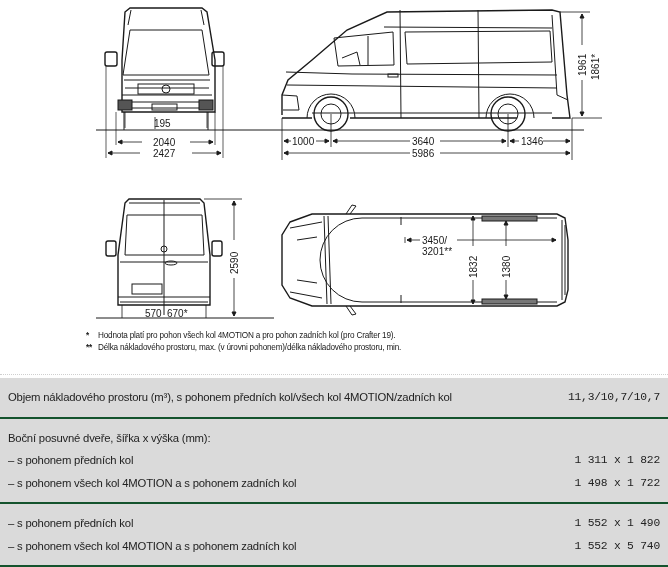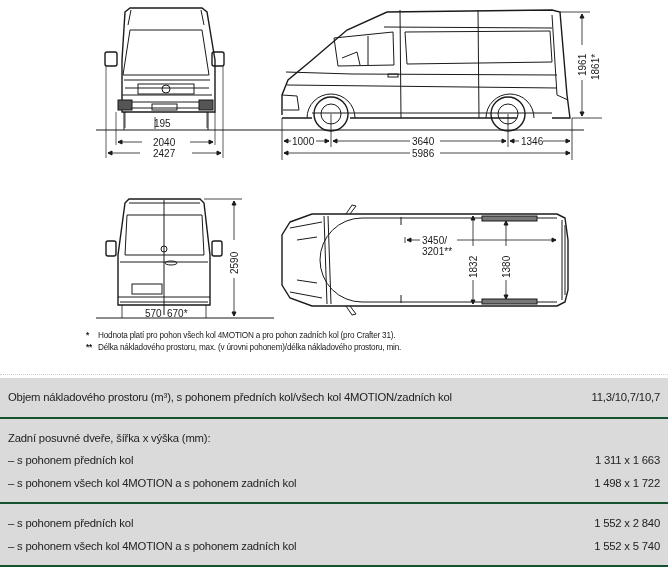--- a/index.html
+++ b/index.html
@@ -8,21 +8,21 @@
   .drawings { position:absolute; left:0; top:0; width:599px; height:360px;margin-left:12px; }
   .drawings svg { position:absolute; left:0; top:0; }
   .dim { font-family:"Liberation Sans Narrow","Liberation Sans", sans-serif; font-size:10px; fill:#1a1a1a; }
   .footnotes { position:absolute; left:86px; top:330px; font-size:8.2px; line-height:12px; color:#1a1a1a; letter-spacing:-0.2px; }
   .footnotes .fn { white-space:nowrap; }
   .footnotes .mark { display:inline-block; width:12px; font-weight:bold; }
   .spec-table { position:absolute; left:0; top:378px; width:668px; }
   .group { background:#dadada; border-bottom:2px solid #14532d; padding:8px 0; }
   .row { display:flex; justify-content:space-between; align-items:center;
          height:22.5px; padding:0 8px; font-size:11.3px; color:#222; letter-spacing:-0.2px; }
-  .row .val { text-align:left; white-space:nowrap; }
+  .row .val { text-align:left; white-space:nowrap;font-family:Liberation Mono, monospace; }
   .row .lbl { white-space:nowrap; }
   .top-dash { position:absolute; left:0; top:374px; width:668px; border-top:1px dotted #cfcfcf; }
 </style>
 </head>
 <body>
 
 <div class="drawings">
   <svg width="668" height="360" viewBox="0 0 668 360" xmlns="http://www.w3.org/2000/svg" stroke="#1a1a1a" fill="none" stroke-width="1">
 
     <g>
@@ -142,54 +142,54 @@
 
       <path d="M494 221 L494 246 M494 280 L494 299" stroke-width="0.8"></path>
       <path d="M494 221 l-2 4 l4 0 z M494 299 l-2 -4 l4 0 z" fill="#1a1a1a"></path>
       <text class="dim" transform="translate(498,278) rotate(-90)" stroke="none">1380</text>
     </g>
   </svg>
 </div>
 
 <div class="footnotes">
   <div class="fn">
-    <span class="mark">*</span><span>Hodnota platí pro pohon všech kol 4MOTION a pro pohon zadních kol (pro Crafter 31).</span>
+    <span class="mark">*</span><span>Hodnota platí pro pohon všech kol 4MOTION a pro pohon zadních kol (pro Crafter 19).</span>
   </div>
   <div class="fn">
     <span class="mark">**</span><span>Délka nákladového prostoru, max. (v úrovni pohonem)/délka nákladového prostoru, min.</span>
   </div>
 </div>
 
 <div class="top-dash"></div>
 
 <div class="spec-table">
   <div class="group">
     <div class="row">
       <span class="lbl">Objem nákladového prostoru (m³), s pohonem předních kol/všech kol 4MOTION/zadních kol</span>
       <span class="val">11,3/10,7/10,7</span>
     </div>
   </div>
   <div class="group">
     <div class="row">
-      <span class="lbl">Zadní posuvné dveře, šířka x výška (mm):</span>
+      <span class="lbl">Boční posuvné dveře, šířka x výška (mm):</span>
       <span class="val"></span>
     </div>
     <div class="row">
       <span class="lbl">– s pohonem předních kol</span>
-      <span class="val">1 311 x 1 663</span>
+      <span class="val">1 311 x 1 822</span>
     </div>
     <div class="row">
       <span class="lbl">– s pohonem všech kol 4MOTION a s pohonem zadních kol</span>
       <span class="val">1 498 x 1 722</span>
     </div>
   </div>
   <div class="group">
     <div class="row">
       <span class="lbl">– s pohonem předních kol</span>
-      <span class="val">1 552 x 2 840</span>
+      <span class="val">1 552 x 1 490</span>
     </div>
     <div class="row">
       <span class="lbl">– s pohonem všech kol 4MOTION a s pohonem zadních kol</span>
       <span class="val">1 552 x 5 740</span>
     </div>
   </div>
   <div class="group">
     <div class="row">
       <span class="lbl">Průměr otáčení (m)</span>
       <span class="val">13,6</span>

